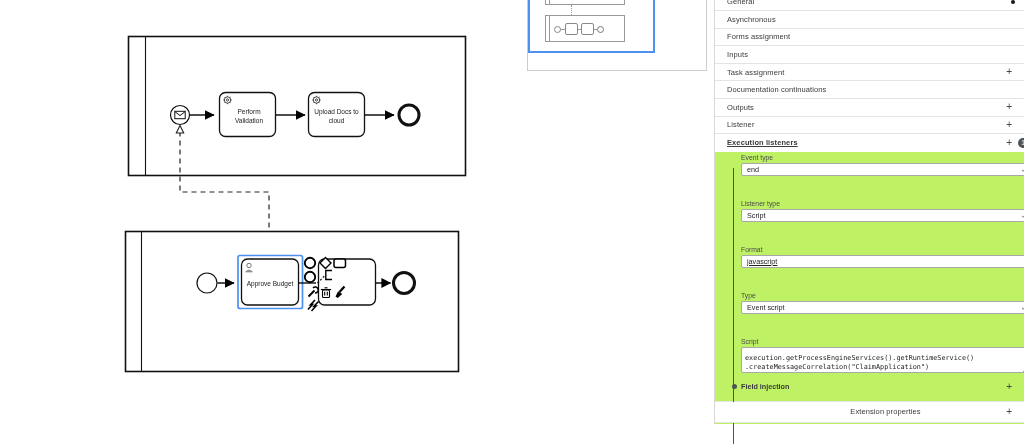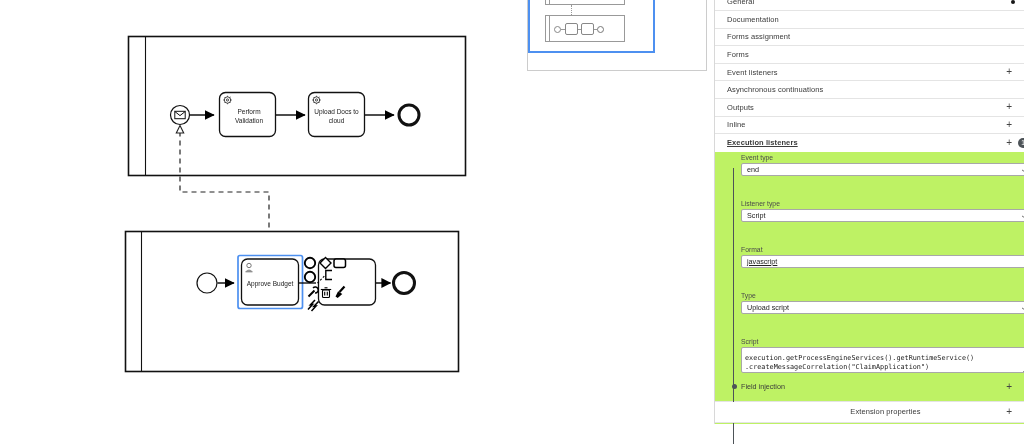--- a/index.html
+++ b/index.html
@@ -69,21 +69,21 @@
   .script-box { position:relative; }
   .script-box textarea { display:block; width:100%; height:26px; resize:none;
        border:1px solid #a8a8a8; border-radius:2px; background:#fff;
        font-family:"DejaVu Sans Mono", monospace; font-size:6.8px; line-height:9.5px;
        color:#222; padding:6px 3px; white-space:pre-wrap; overflow:hidden; }
   .resize-corner { position:absolute; right:1px; bottom:1px; width:6px; height:6px;
        background:linear-gradient(135deg, transparent 0 55%, #999 55% 62%, transparent 62% 75%, #999 75% 82%, transparent 82%); }
   .fi-row { position:relative; height:16px; display:flex; align-items:center; padding-left:26px; }
   .fi-dot { position:absolute; left:16.5px; top:50%; width:5px; height:5px; margin-top:-2.5px;
             border-radius:50%; background:#4d5358; }
-  .fi-label { font-size:7.2px; color:#3a3a3a; }
+  .fi-label { font-size:7.2px; color:#3a3a3a;font-weight:bold; }
   .pgroup.ext { height:21px;justify-content:center; }
 </style>
 </head>
 <body>
 
 <div id="stage">
 
   <div id="canvas">
     <svg width="715" height="444" viewBox="0 0 715 444">
       <defs>
@@ -230,51 +230,51 @@
   <div id="panel">
     <div id="group-rows">
 
       <div class="pgroup">
         <span class="glabel">General</span>
         <span class="gdot"></span>
         <span class="chev">›</span>
       </div>
 
       <div class="pgroup">
-        <span class="glabel">Documentation</span>
+        <span class="glabel">Asynchronous</span>
         <span class="chev">›</span>
       </div>
 
       <div class="pgroup">
         <span class="glabel">Forms assignment</span>
         <span class="chev">›</span>
       </div>
 
       <div class="pgroup">
-        <span class="glabel">Forms</span>
-        <span class="chev">›</span>
-      </div>
-
-      <div class="pgroup">
-        <span class="glabel">Event listeners</span>
-        <span class="gplus">+</span>
-      </div>
-
-      <div class="pgroup">
-        <span class="glabel">Asynchronous continuations</span>
+        <span class="glabel">Inputs</span>
+        <span class="chev">›</span>
+      </div>
+
+      <div class="pgroup">
+        <span class="glabel">Task assignment</span>
+        <span class="gplus">+</span>
+      </div>
+
+      <div class="pgroup">
+        <span class="glabel">Documentation continuations</span>
         <span class="chev">›</span>
       </div>
 
       <div class="pgroup">
         <span class="glabel">Outputs</span>
         <span class="gplus">+</span>
       </div>
 
       <div class="pgroup">
-        <span class="glabel">Inline</span>
+        <span class="glabel">Listener</span>
         <span class="gplus">+</span>
       </div>
 
       <div class="pgroup open" style="border-bottom:none;text-decoration:underline;">
         <span class="glabel">Execution listeners</span>
         <span class="gplus">+</span>
         <span class="gbadge">1</span>
         <span class="chev down">›</span>
       </div>
     </div>
@@ -303,21 +303,21 @@
         <div class="fld">
           <div class="fld-label">Format</div>
           <div class="ctl input">
             <span>javascript</span>
           </div>
         </div>
 
         <div class="fld">
           <div class="fld-label">Type</div>
           <div class="ctl">
-            <span>Upload script</span>
+            <span>Event script</span>
             <span class="ctl-chev">›</span>
           </div>
         </div>
 
         <div class="fld" style="margin-bottom:0;">
           <div class="fld-label">Script</div>
           <div class="script-box">
             <textarea spellcheck="false" style="">execution.getProcessEngineServices().getRuntimeService()
 .createMessageCorrelation("ClaimApplication")</textarea>
             <div class="resize-corner"></div>

